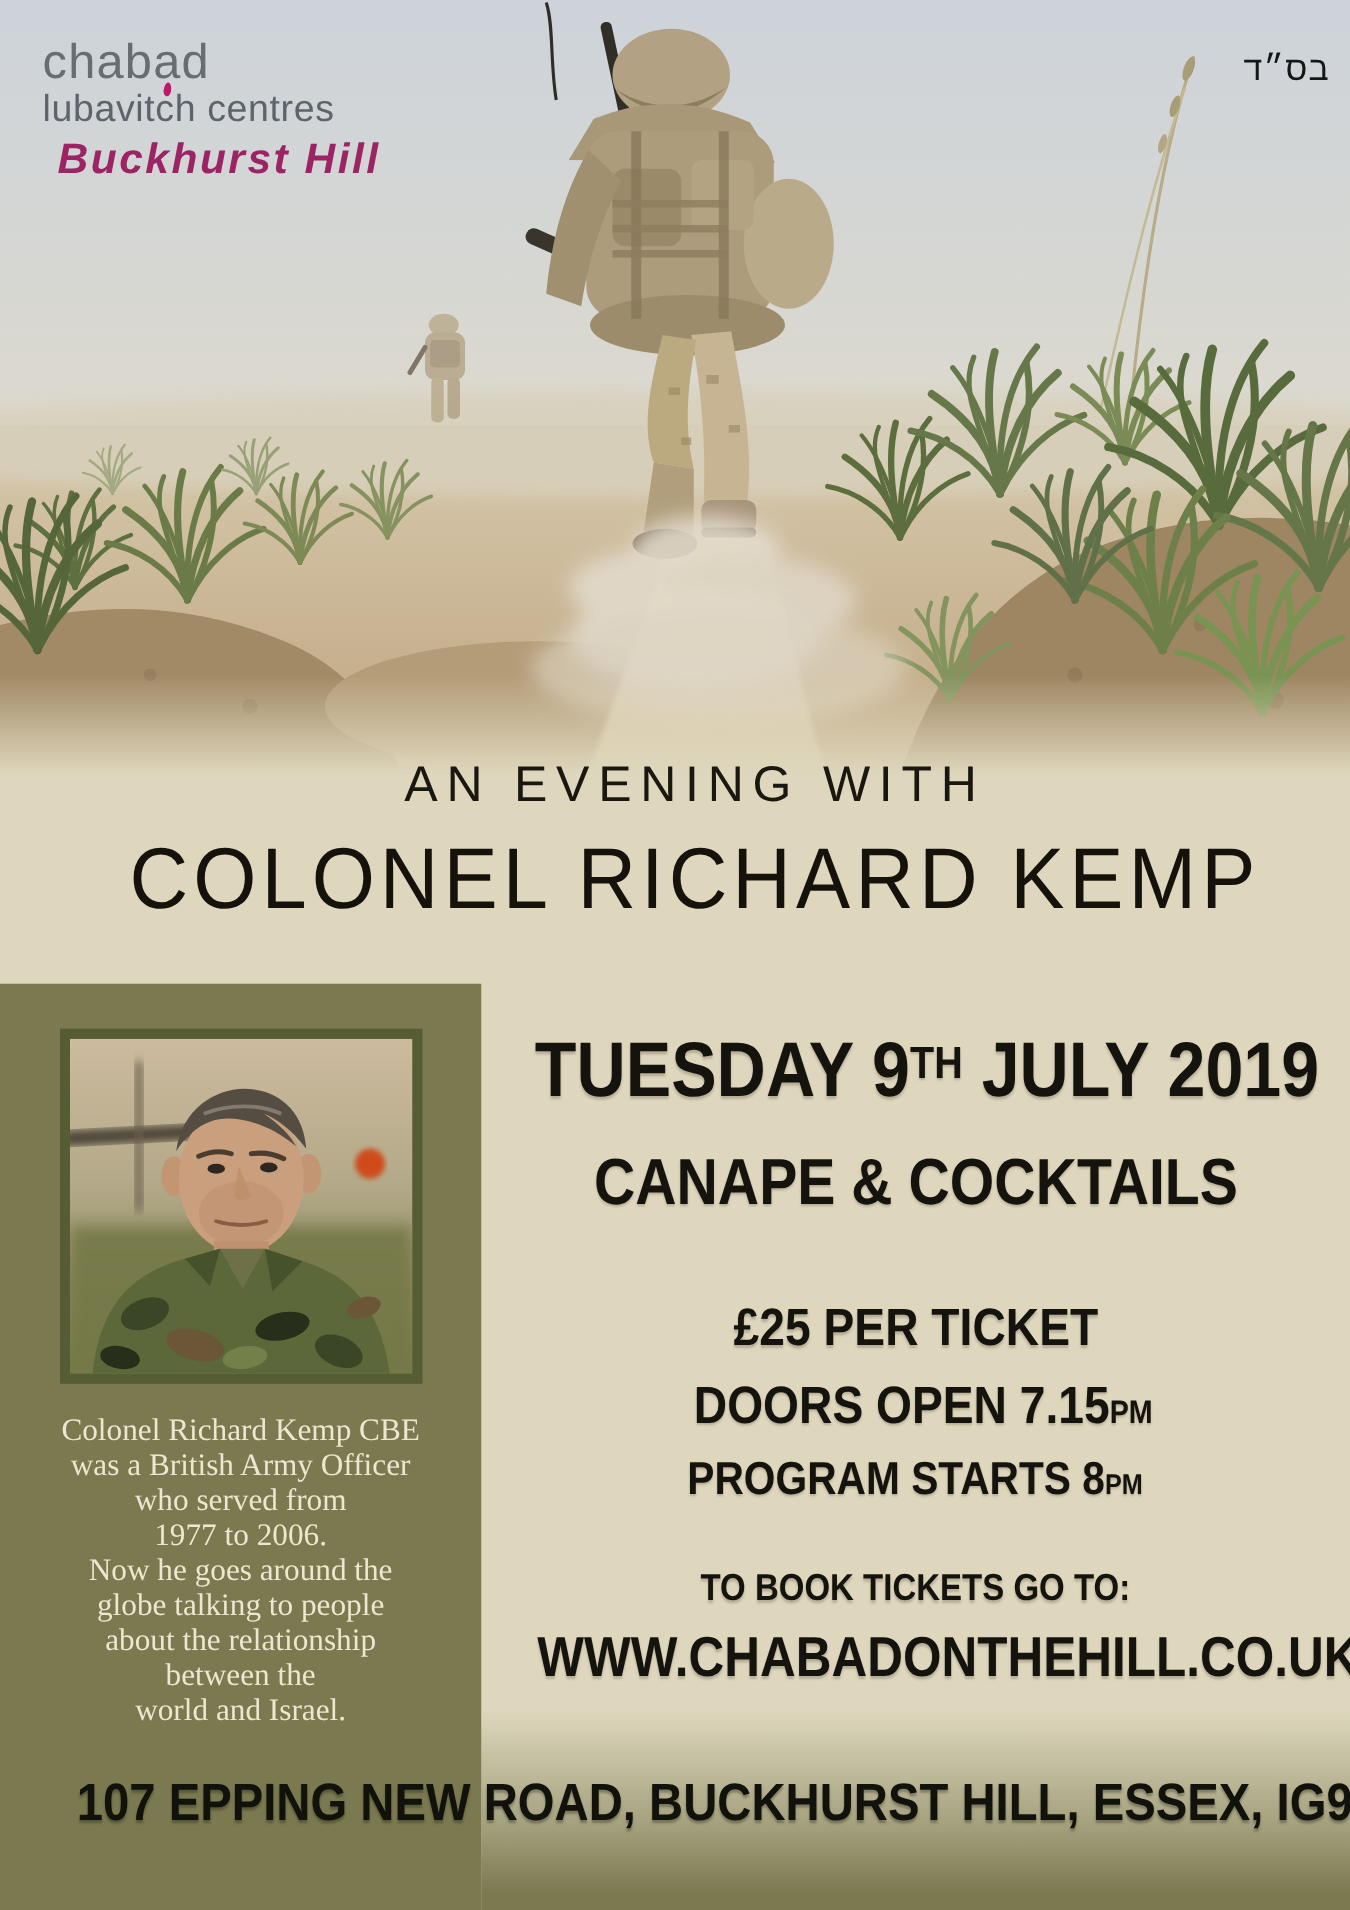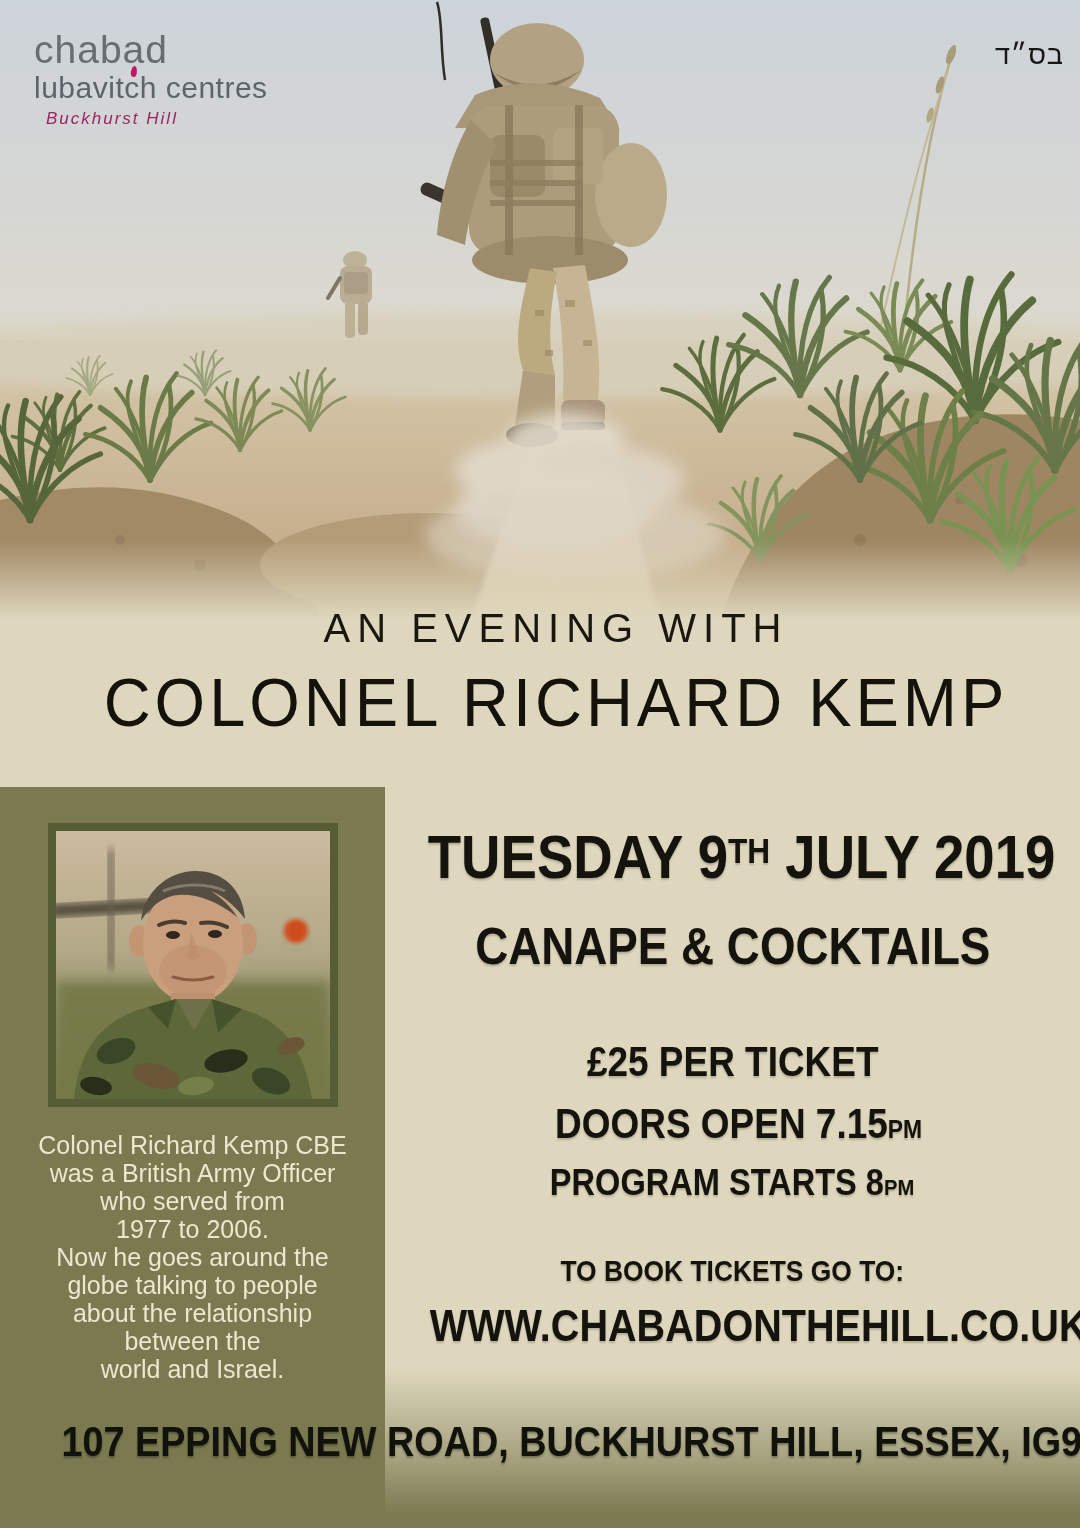--- a/index.html
+++ b/index.html
@@ -12,29 +12,29 @@
   }
   
   .hero { position:absolute; top:0; left:0; width:1080px; height:620px; }
   .hero svg { display:block; }
   .logo { position:absolute; top:30px; left:34px; line-height:1; }
   .logo-chabad { font-size:39px; color:#666d73; letter-spacing:1px; }
   .logo-lubavitch { position:relative; font-size:30px; color:#5d646b; margin-top:4px; letter-spacing:.5px; }
   .flame { position:absolute; left:97px; top:-7px; width:6px; height:11px;
            background:#c0176c; border-radius:50% 50% 50% 50%/ 60% 60% 40% 40%;
            transform:rotate(8deg); }
-  .logo-town { font-size:17px; color:#9c2464; font-weight:400; font-style:italic;
+  .logo-town { font-size:34px; color:#9c2464; font-weight:700; font-style:italic;
                margin-top:7px; margin-left:12px; letter-spacing:2px; }
   .hebrew { position:absolute; top:40px; right:16px; font-size:27px; color:#161616; letter-spacing:1px; }
   
   .title-band { position:absolute; top:606px; left:16px; width:1080px; text-align:center; }
   .kicker { font-size:40px; letter-spacing:7px; color:#1a1610; }
   .event-name { font-size:65px; letter-spacing:4px; margin-top:14px; color:#15120c; transform:scale(1,1.06); }
   
-  .sidebar { position:absolute; left:0; top:787px; width:385px; height:741px; background:#7a794f; }
+  .sidebar { position:absolute; left:0; top:787px; width:385px; height:741px; background:#7a794f;font-family:Liberation Serif, serif; }
   .portrait-frame { width:290px; margin:36px auto 0; background:#565c34; padding:8px; }
   .portrait-frame svg { display:block; }
   .bio { margin:24px 12px 0; text-align:center; color:#ece7d0;
          font-size:25px; line-height:28px; white-space:pre-line; }
   
   .details { position:absolute; left:385px; top:787px; width:695px; text-align:center; color:#15130e; }
   .cond { display:inline-block; transform:scaleX(.88); transform-origin:center;
           white-space:nowrap; font-weight:700; text-shadow:0 2px 2px rgba(60,50,30,.25); }
   .d-date    { margin-top:34px; font-size:62px; }
   .d-canape  { margin-top:24px; font-size:52px; }

